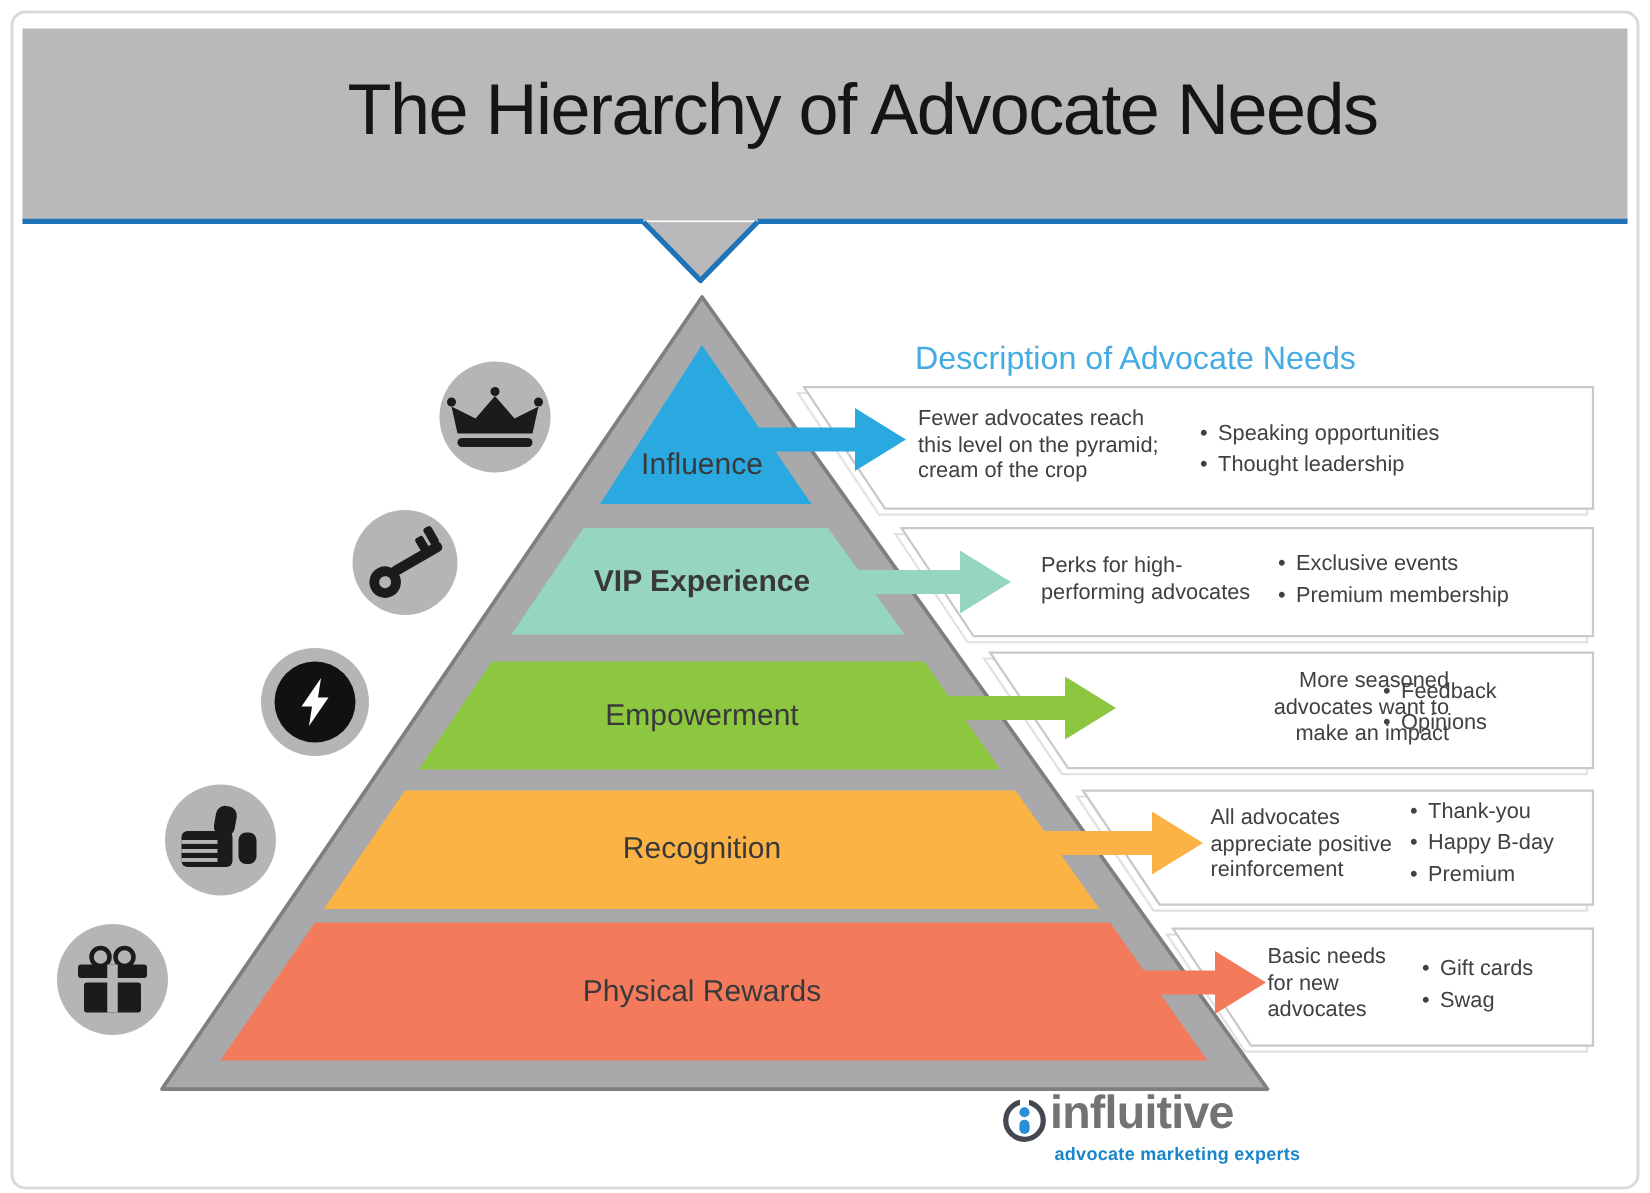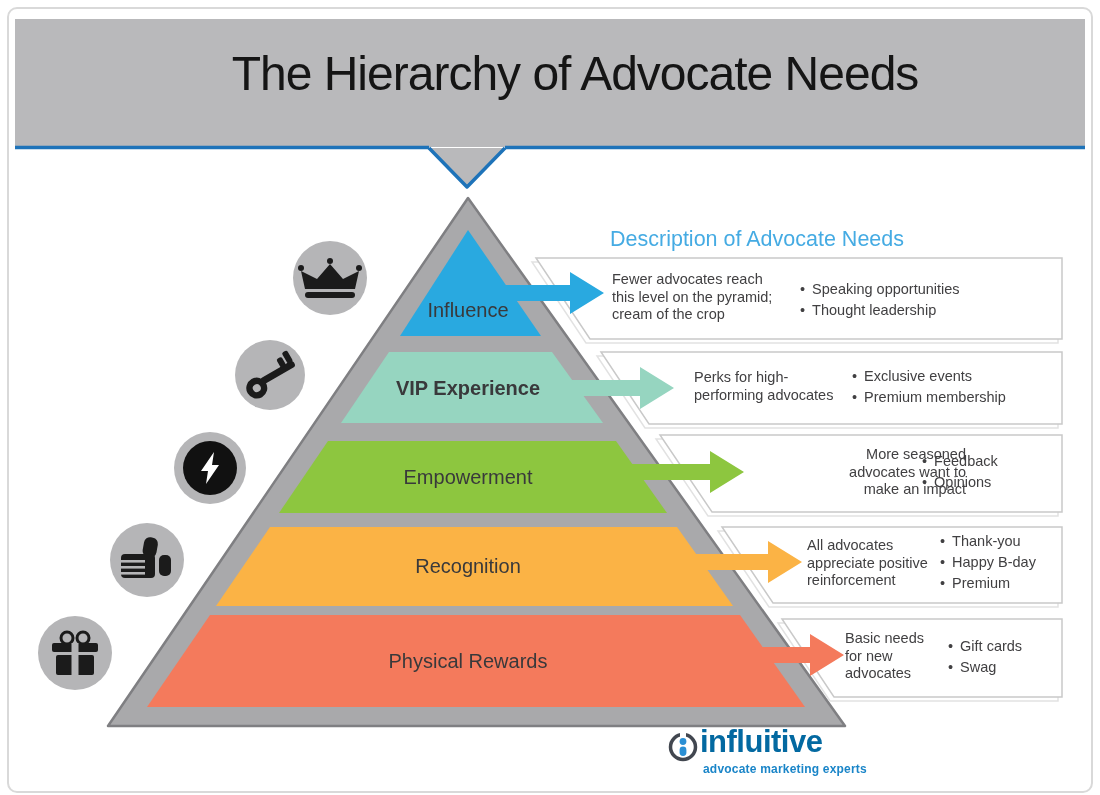--- a/index.html
+++ b/index.html
@@ -17,21 +17,21 @@
   .d3{left:796px;top:446px;width:170px;text-align:right;}
   .d4{left:807px;top:537px;width:150px;}
   .d5{left:845px;top:630px;width:120px;}
   ul.bullets{margin:0;padding:0;list-style:none;font-size:14.5px;line-height:21px;color:#414042;font-weight:500;}
   ul.bullets li::before{content:"•";margin-right:7px;}
   .b1{left:800px;top:279px;}
   .b2{left:852px;top:366px;}
   .b3{left:922px;top:451px;}
   .b4{left:940px;top:531px;}
   .b5{left:948px;top:636px;}
-  .logo-name{left:700px;top:724px;font-size:31px;font-weight:600;letter-spacing:-0.5px;color:#0369a1;}
+  .logo-name{left:700px;top:724px;font-size:31px;font-weight:600;letter-spacing:-0.5px;color:#737373;}
   .logo-tagline{left:703px;top:762px;font-size:12px;font-weight:600;letter-spacing:0.2px;color:#1a85c8;}
 </style>
 </head>
 <body>
 
 <svg class="bg" width="1100" height="795" viewBox="0 0 1100 795">
 
   <rect x="15" y="19" width="1070" height="128" fill="#b9b9bb"></rect>
   <path d="M15,147.5 H429 M505,147.5 H1085" stroke="#1e73b9" stroke-width="3.5" fill="none"></path>
   <path d="M429,148 L467,187 L505,148" fill="#b9b9bb" stroke="#1e73b9" stroke-width="3.5" stroke-linejoin="round"></path>

